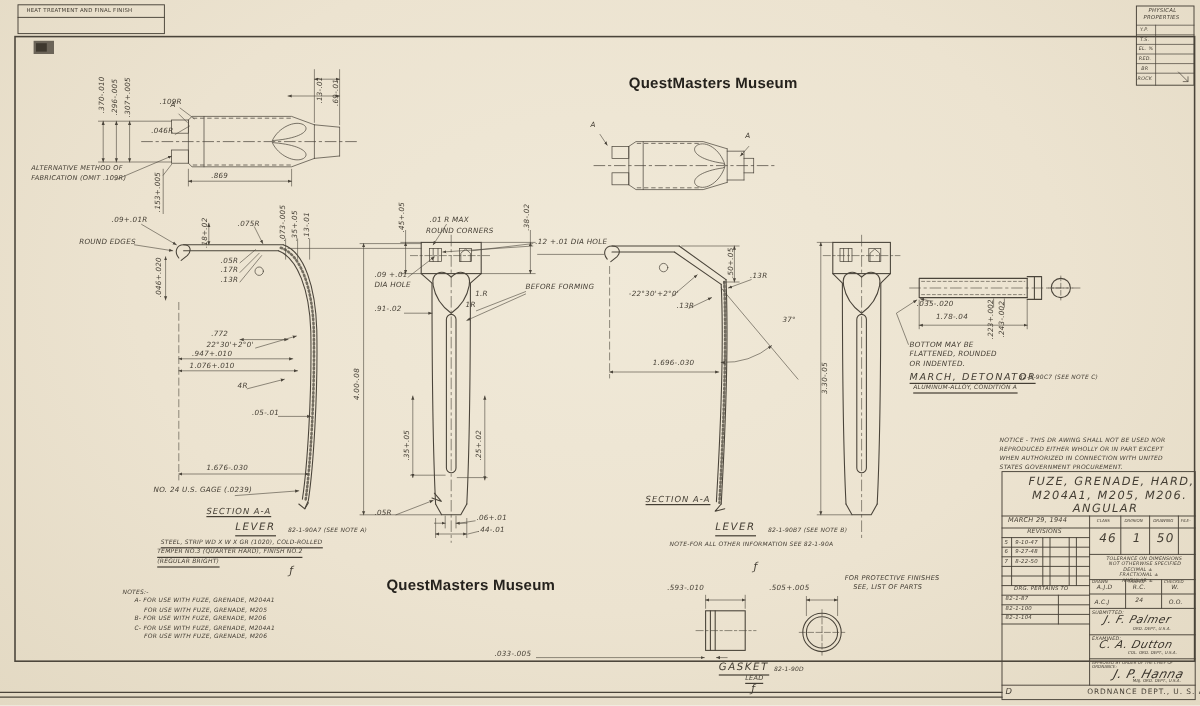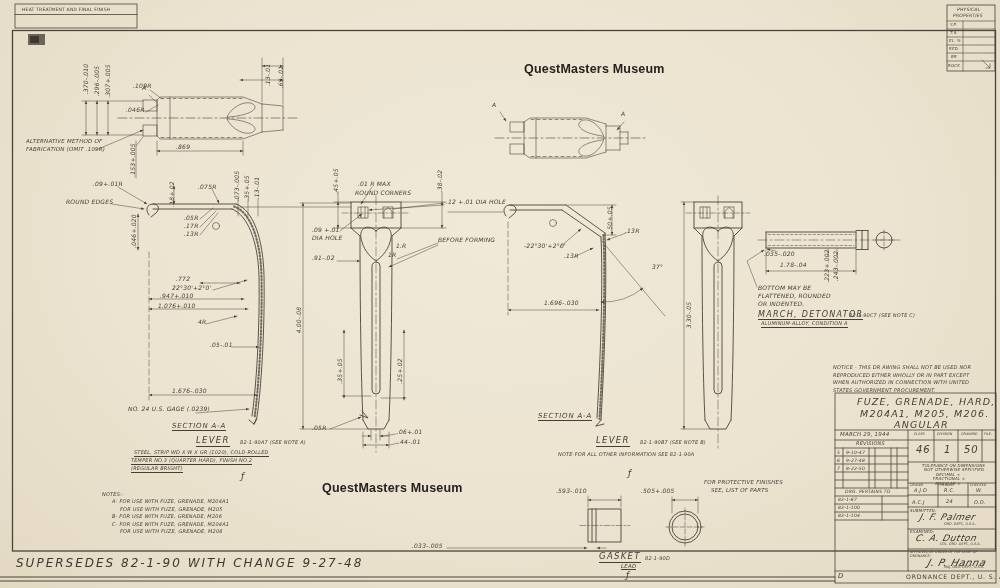--- a/index.html
+++ b/index.html
@@ -349,21 +349,20 @@
 <span class="lbl t5 u" style="left:131px;top:466px">(REGULAR BRIGHT)</span>
 <span class="lbl fin" style="left:241px;top:471px">ƒ</span>
 
 <span class="lbl t5" style="left:102px;top:492px">NOTES:-</span>
 <span class="lbl t5" style="left:112px;top:499px">A- FOR USE WITH FUZE, GRENADE, M204A1</span>
 <span class="lbl t5" style="left:120px;top:506.5px">FOR USE WITH FUZE, GRENADE, M205</span>
 <span class="lbl t5" style="left:112px;top:514px">B- FOR USE WITH FUZE, GRENADE, M206</span>
 <span class="lbl t5" style="left:112px;top:521.5px">C- FOR USE WITH FUZE, GRENADE, M204A1</span>
 <span class="lbl t5" style="left:120px;top:529px">FOR USE WITH FUZE, GRENADE, M206</span>
 
-<span class="lbl sup" style="left:16px;top:557px">SUPERSEDES 82-1-90 WITH CHANGE 9-27-48</span>
 
 <span class="lbl" style="left:492px;top:102px">A</span>
 <span class="lbl" style="left:621px;top:111px">A</span>
 
 <span class="lbl" style="left:524px;top:243px">-22°30'+2°0'</span>
 <span class="lbl v" style="left:610px;top:219px">.50+.05</span>
 <span class="lbl" style="left:625px;top:228px">.13R</span>
 <span class="lbl" style="left:564px;top:253px">.13R</span>
 <span class="lbl" style="left:652px;top:264px">37°</span>
 <span class="lbl" style="left:544px;top:300px">1.696-.030</span>

